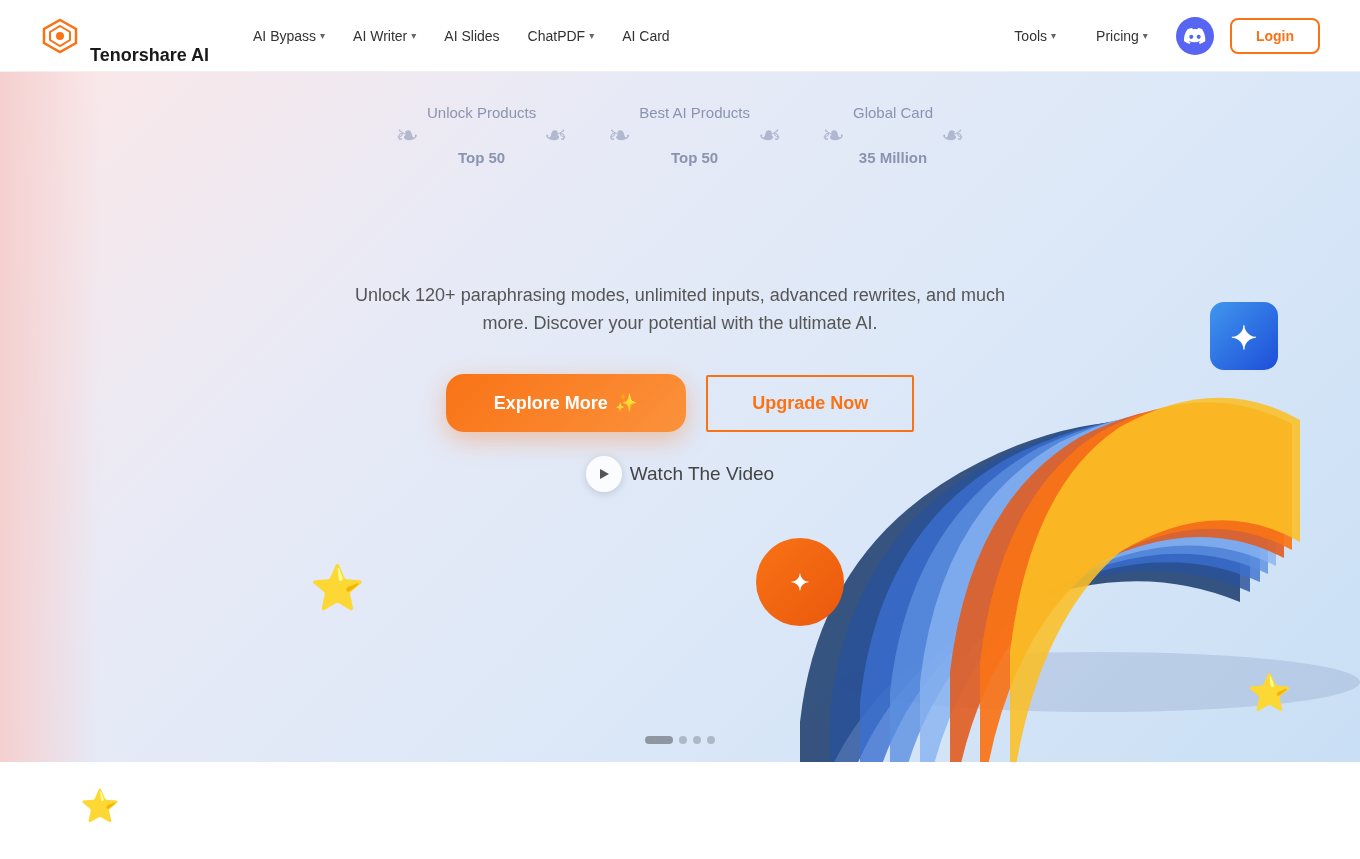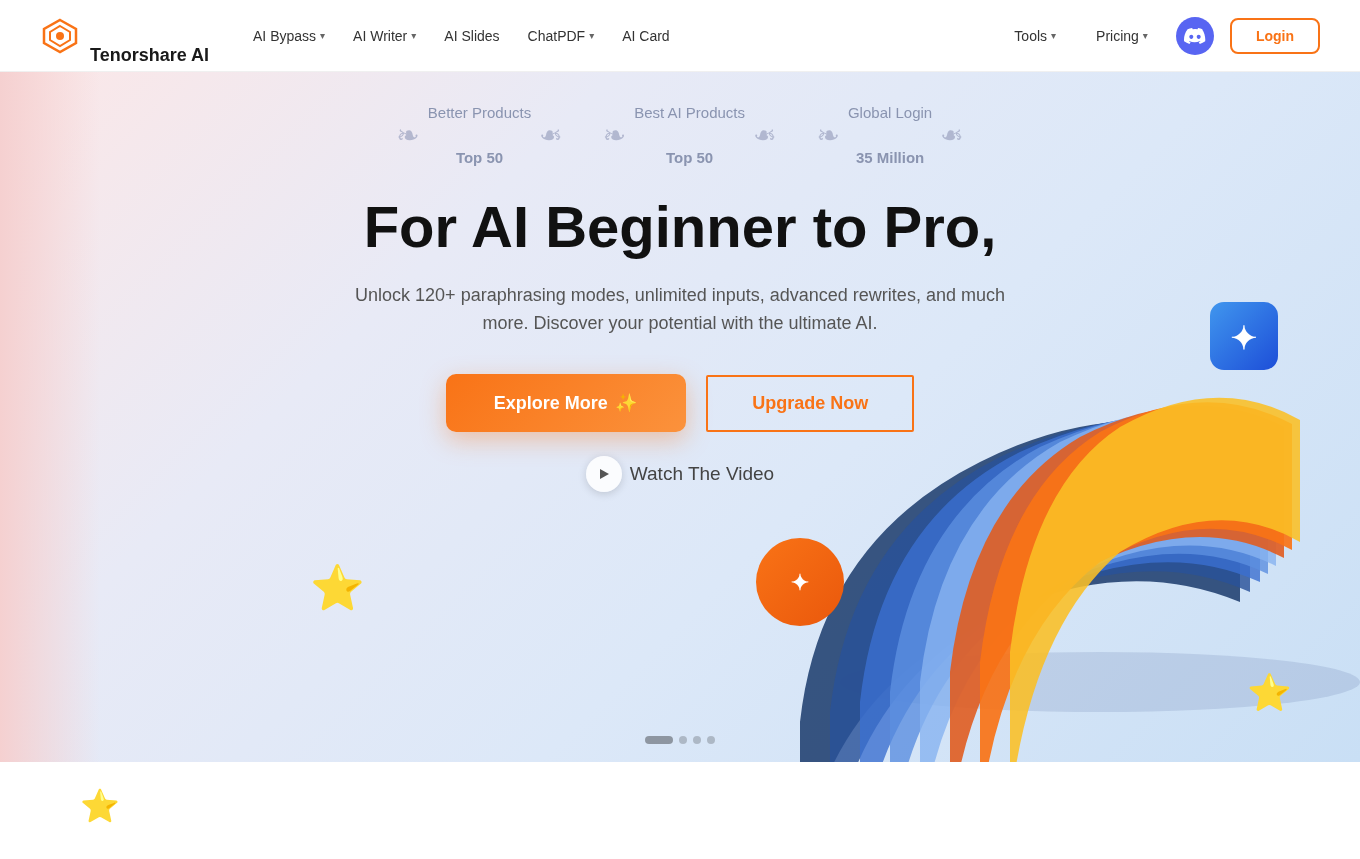--- a/index.html
+++ b/index.html
@@ -172,21 +172,21 @@
       display: flex;
       align-items: center;
       gap: 20px;
       z-index: 1;
       margin-bottom: 24px;
     }
     .btn-explore {
       padding: 18px 48px;
       background: linear-gradient(135deg, #f97316, #fb923c);
       border: none;
-      border-radius: 10px;
+      border-radius: 18px;
       color: #fff;
       font-size: 18px;
       font-weight: 700;
       cursor: pointer;
       display: flex;
       align-items: center;
       gap: 8px;
       box-shadow: 0 8px 24px rgba(249,115,22,0.35);
     }
     .btn-upgrade {
@@ -347,21 +347,21 @@
 </nav>
 
 <section class="hero">
 
   <div class="badges">
 
     <div class="badge">
       <div class="badge-inner">
         <span class="laurel">❧</span>
         <div class="badge-text">
-          <div class="badge-line1">Better Products</div>
+          <div class="badge-line1">Unlock Products</div>
           <div class="badge-line2">Top 50</div>
         </div>
         <span class="laurel" style="transform:scaleX(-1);display:inline-block;">❧</span>
       </div>
     </div>
 
     <div class="badge">
       <div class="badge-inner">
         <span class="laurel">❧</span>
         <div class="badge-text">
@@ -369,30 +369,30 @@
           <div class="badge-line2">Top 50</div>
         </div>
         <span class="laurel" style="transform:scaleX(-1);display:inline-block;">❧</span>
       </div>
     </div>
 
     <div class="badge">
       <div class="badge-inner">
         <span class="laurel">❧</span>
         <div class="badge-text">
-          <div class="badge-line1">Global Login</div>
+          <div class="badge-line1">Global Card</div>
           <div class="badge-line2">35 Million</div>
         </div>
         <span class="laurel" style="transform:scaleX(-1);display:inline-block;">❧</span>
       </div>
     </div>
   </div>
 
   <h1 class="hero-title">
-    <span>For AI Beginner to Pro,</span><br>
+    <br>
   </h1>
 
   <p class="hero-subtitle">Unlock 120+ paraphrasing modes, unlimited inputs, advanced rewrites, and much more. Discover your potential with the ultimate AI.</p>
 
   <div class="star-deco">⭐</div>
 
   <div class="cta-row">
     <button class="btn-explore">
       <span>Explore More</span>
       <span>✨</span>

